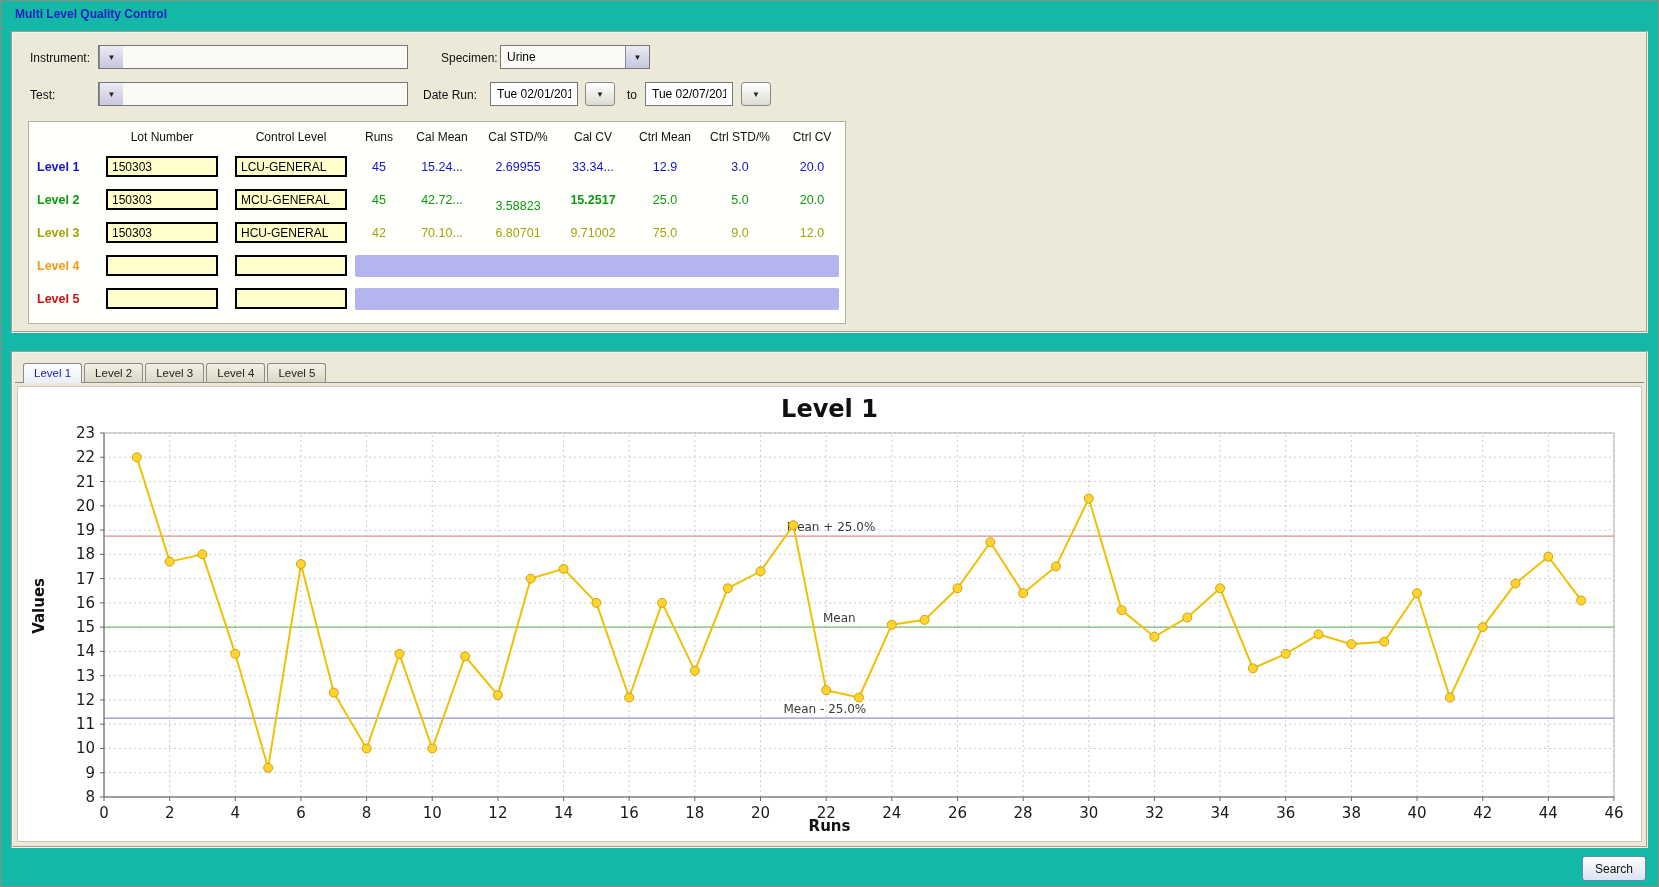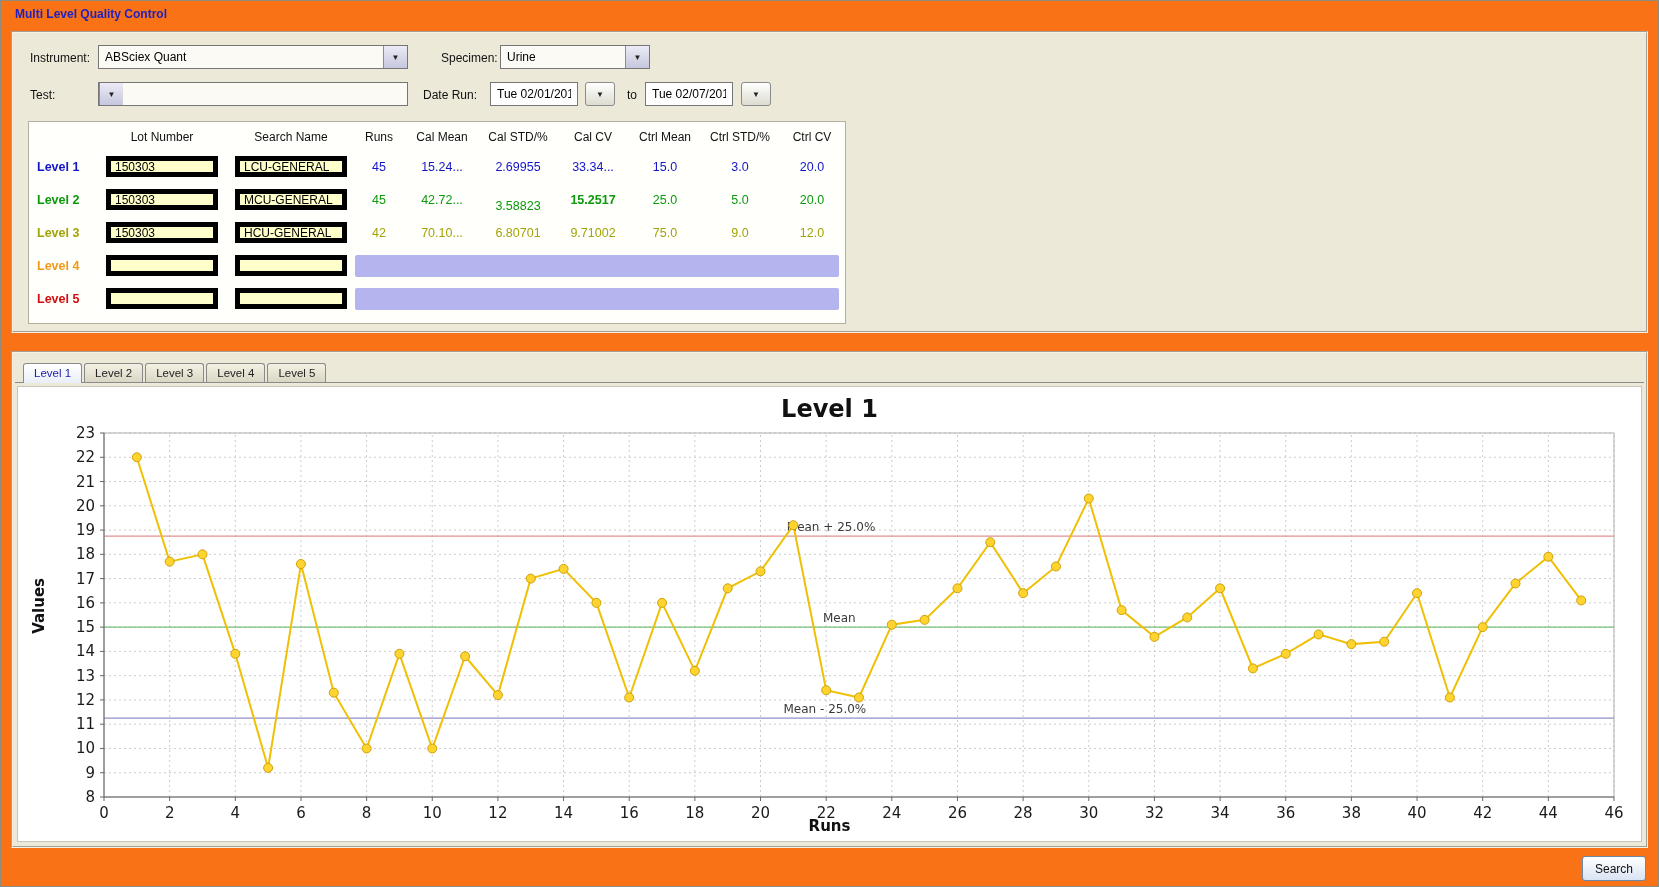--- a/index.html
+++ b/index.html
@@ -4,21 +4,21 @@
 <style>
   * { box-sizing: border-box; margin: 0; padding: 0; }
   body {
     font-family: "Liberation Sans", sans-serif;
     background: #d8d5c8;
   }
   .window {
     position: relative;
     width: 1659px;
     height: 887px;
-    background: #f97316;
+    background: #14b8a6;
     border: 1px solid #8f8c7c;
     overflow: hidden;
   }
   .app-title {
     position: absolute;
     top: 6px; left: 14px;
     font-size: 12px;
     font-weight: bold;
     color: #2121c0;
   }
@@ -84,21 +84,21 @@
   .qc-head .hcell {
     font-size: 12px; font-weight: normal; color: #111; text-align: center;
     white-space: nowrap;
   }
   .cell { text-align: center; font-size: 12px; }
   .level-label { font-weight: bold; text-align: left; padding-left: 8px; font-size: 12.5px; }
   .num { font-size: 12.5px; }
   .yellow-input {
     width: 112px; height: 21px;
     background: #ffffcc;
-    border: 5px solid #000000;
+    border: 2px solid #000000;
     font-size: 12px; padding: 1px 4px;
     font-family: "Liberation Sans", sans-serif;
   }
   .band {
     grid-column: 4 / 11;
     align-self: center;
     height: 22px;
     margin: 0 6px 0 2px;
     background: #b4b4ef;
     border-radius: 2px;
@@ -181,21 +181,20 @@
 <body>
 
 <div class="window">
 
   <div class="app-title">Multi Level Quality Control</div>
 
   <div class="top-panel">
 
     <span class="lbl" style="position:absolute;left:17px;top:18px;">Instrument:</span>
     <div class="combo" style="position:absolute;left:85px;top:12px;width:310px;">
-      <span class="combo-text">ABSciex Quant</span>
       <span class="combo-arrow">▼</span>
     </div>
     <span class="lbl" style="position:absolute;left:428px;top:18px;">Specimen:</span>
     <div class="combo" style="position:absolute;left:487px;top:12px;width:150px;">
       <span class="combo-text">Urine</span>
       <span class="combo-arrow">▼</span>
     </div>
 
     <span class="lbl" style="position:absolute;left:17px;top:55px;">Test:</span>
     <div class="combo" style="position:absolute;left:85px;top:49px;width:310px;">
@@ -209,39 +208,39 @@
     <span class="lbl" style="position:absolute;left:614px;top:55px;">to</span>
     <input class="date-input" style="position: absolute; left: 632px; top: 49px; width: 88px;" value="Tue 02/07/2017">
     <button class="arrow-btn" style="position:absolute;left:728px;top:49px;">
         <span>▼</span>
       </button>
 
     <div class="qc-table">
       <div class="qc-head">
         <div class="hcell"></div>
         <div class="hcell">Lot Number</div>
-        <div class="hcell">Search Name</div>
+        <div class="hcell">Control Level</div>
         <div class="hcell">Runs</div>
         <div class="hcell">Cal Mean</div>
         <div class="hcell">Cal STD/%</div>
         <div class="hcell">Cal CV</div>
         <div class="hcell">Ctrl Mean</div>
         <div class="hcell">Ctrl STD/%</div>
         <div class="hcell">Ctrl CV</div>
       </div>
 
       <div class="qc-row">
         <div class="cell level-label lv" style="color: rgb(21, 21, 200);">Level 1</div>
         <div class="cell"><input class="yellow-input" value="150303" style=""></div>
         <div class="cell"><input class="yellow-input" value="LCU-GENERAL" style=""></div>
         <div class="cell num lv" style="color: rgb(21, 21, 200);">45</div>
         <div class="cell num lv" style="color: rgb(21, 21, 200);">15.24...</div>
         <div class="cell num lv" style="color: rgb(21, 21, 200);">2.69955</div>
         <div class="cell num lv" style="color: rgb(21, 21, 200);">33.34...</div>
-        <div class="cell num lv" style="color: rgb(21, 21, 200);">15.0</div>
+        <div class="cell num lv" style="color: rgb(21, 21, 200);">12.9</div>
         <div class="cell num lv" style="color: rgb(21, 21, 200);">3.0</div>
         <div class="cell num lv" style="color: rgb(21, 21, 200);">20.0</div>
       </div>
 
       <div class="qc-row">
         <div class="cell level-label lv" style="color: rgb(12, 154, 12);">Level 2</div>
         <div class="cell"><input class="yellow-input" value="150303" style=""></div>
         <div class="cell"><input class="yellow-input" value="MCU-GENERAL" style=""></div>
         <div class="cell num lv" style="color: rgb(12, 154, 12);">45</div>
         <div class="cell num lv" style="color: rgb(12, 154, 12);">42.72...</div>

